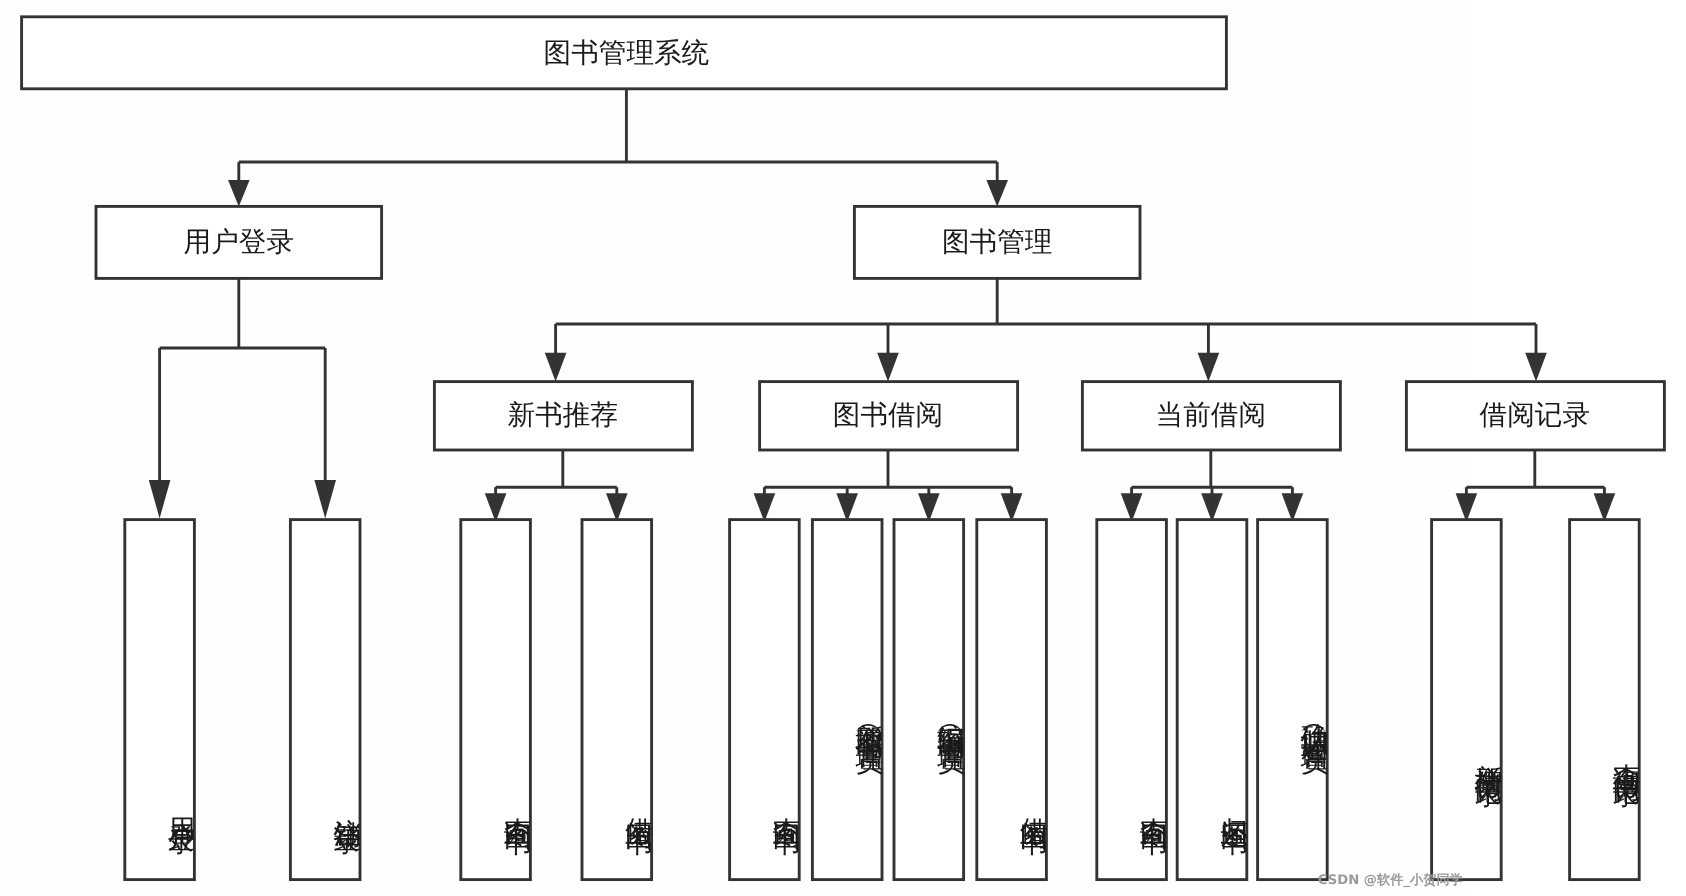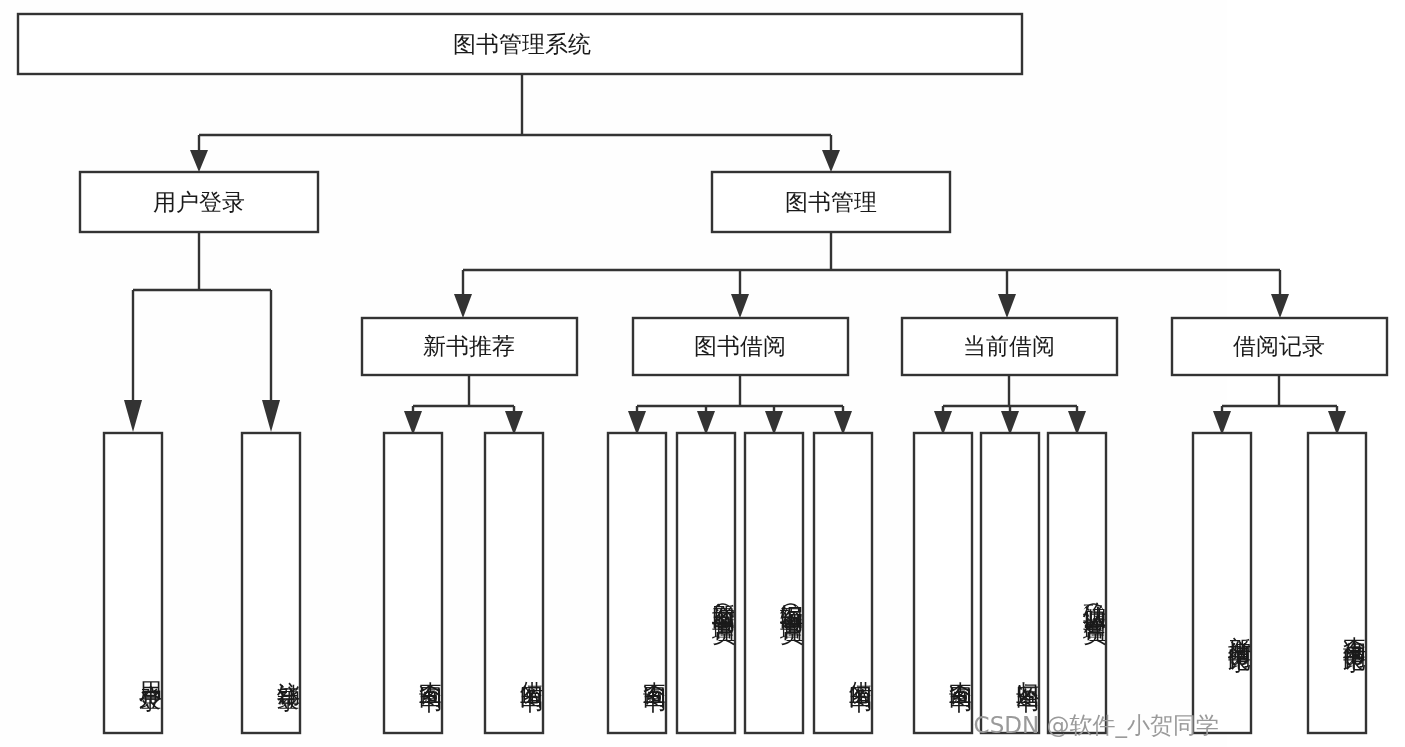--- a/index.html
+++ b/index.html
@@ -69,23 +69,24 @@
     align-items: flex-start;
     justify-content: center;
     white-space: nowrap;
     pointer-events: none;
   }
   #watermark {
     position: absolute;
     right: 8px;
     bottom: 6px;
     font-family: "DejaVu Sans", "Liberation Sans", sans-serif;
-    font-size: 23px;
+    font-size: 11px;
     color: #9a9a9a;
     white-space: nowrap;
+    font-weight: bold;
   }
 </style>
 </head>
 <body>
 
 <div id="diagram-root">
 
   <svg id="tree-svg" viewBox="0 0 1405 747">
 
     <g>

